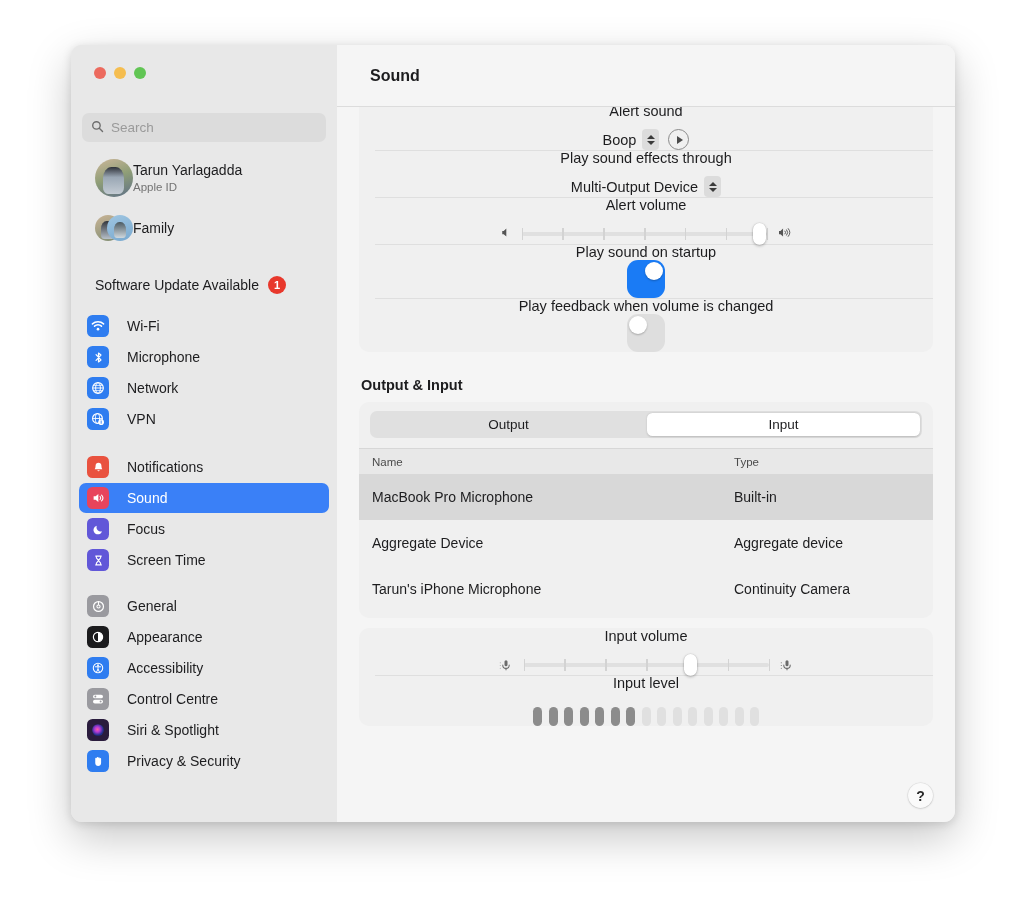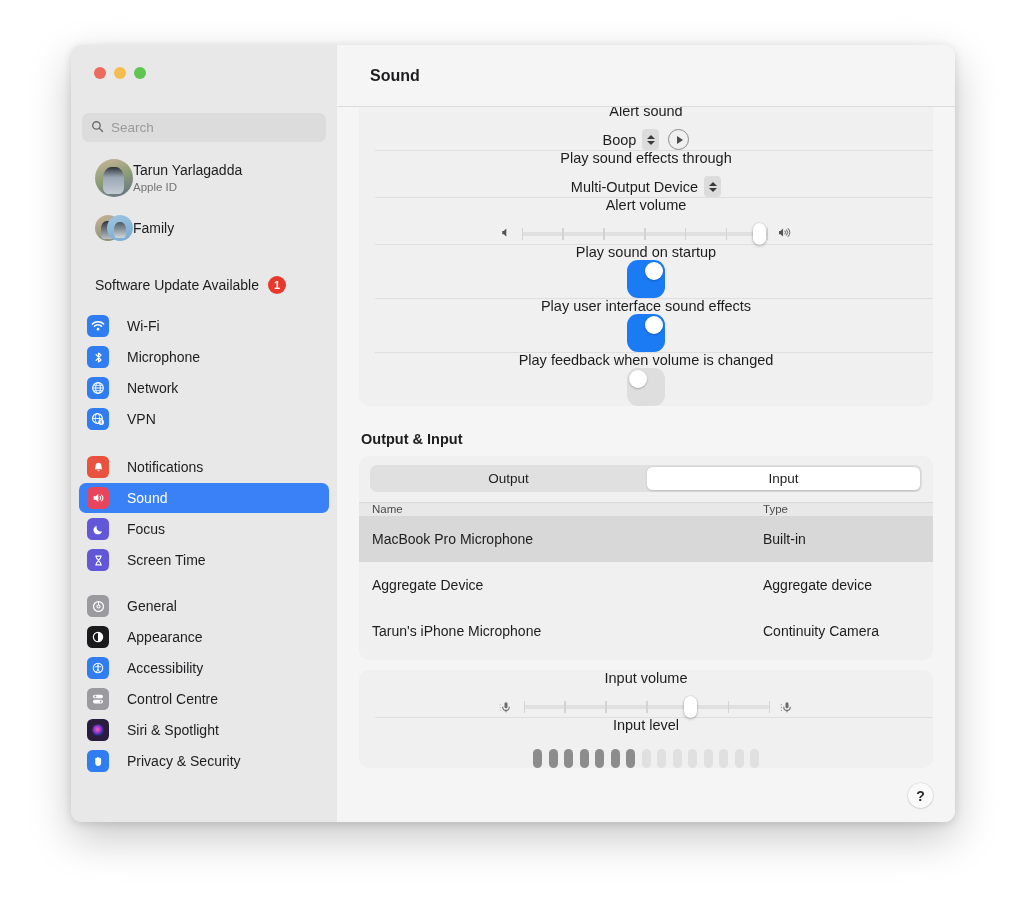--- a/index.html
+++ b/index.html
@@ -264,34 +264,34 @@
     gap: 2px;
   }
   .seg {
     flex: 1; display: flex; align-items: center; justify-content: center;
     font-size: 13.5px; color: #1d1d1f; border-radius: 5.5px;
   }
   .seg.active { background: #ffffff; box-shadow: 0 0.5px 2px rgba(0,0,0,0.17); }
 
   
   .tbl-head {
-    display: flex; align-items: flex-start;
-    height: 14px; padding: 0 13px;
+    display: flex; align-items: center;
+    height: 26px; padding: 0 13px;
     background: #e8e8e8;
     font-size: 11.5px; color: #4b4b4b;
     border-top: 1px solid rgba(0,0,0,0.07);
   }
   .tbl-row {
     display: flex; align-items: center;
     height: 46px; padding: 0 13px;
     font-size: 14px; color: #1d1d1f;
   }
   .tbl-row.selected { background: #d8d8d8; }
   .col-name { flex: 0 0 362px; }
-  .col-type { flex: 1; margin-left: 29px; }
+  .col-type { flex: 1; }
 
   .mic-icon { display: flex; align-items: center; }
 
   
   .level-meter { display: flex; gap: 6.5px; align-items: center; }
   .lvl {
     width: 9px; height: 19px; border-radius: 4.5px;
   }
   .lvl.on  { background: #8c8c8c; }
   .lvl.off { background: #e0e0e0; }
@@ -579,26 +579,20 @@
           </div>
         </div>
 
         <div class="row">
           <span class="row-label">Play sound on startup</span>
           <div class="switch on">
               <span class="knob"></span>
             </div>
         </div>
 
-        <div class="row">
-          <span class="row-label">Play user interface sound effects</span>
-          <div class="switch on">
-              <span class="knob"></span>
-            </div>
-        </div>
 
         <div class="row">
           <span class="row-label">Play feedback when volume is changed</span>
           <div class="switch off">
               <span class="knob"></span>
             </div>
         </div>
 
       </div>
 

